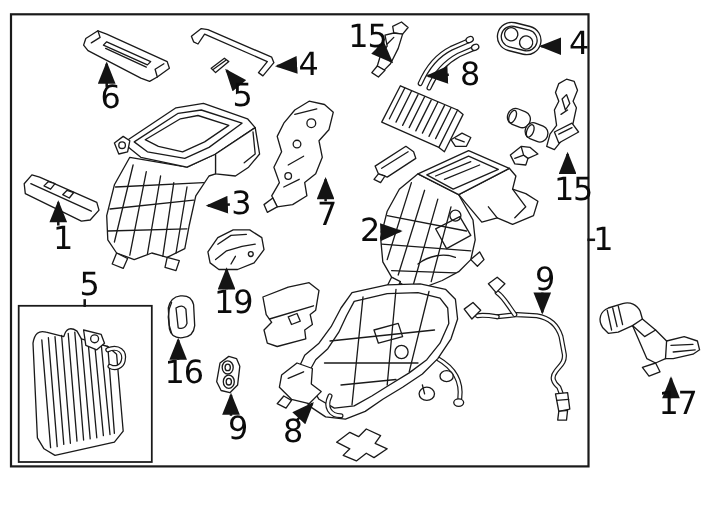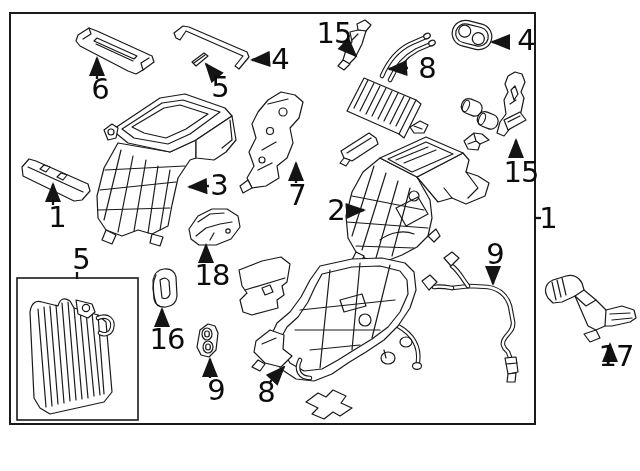--- a/index.html
+++ b/index.html
@@ -271,16 +271,16 @@
 <div class="callout" style="left:266px;top:392px">8</div>
 <div class="callout" style="left:495px;top:254px">9</div>
 <div class="callout" style="left:81px;top:259px">5</div>
 <div class="callout" style="left:216px;top:390px">9</div>
 <div class="callout" style="left:167px;top:339px">16</div>
 <div class="callout" style="left:57px;top:217px">1</div>
 <div class="callout" style="left:427px;top:68px">8</div>
 <div class="callout" style="left:334px;top:33px">15</div>
 <div class="callout" style="left:521px;top:172px">15</div>
 <div class="callout" style="left:526px;top:40px">4</div>
-<div class="callout" style="left:616px;top:356px">17</div>
-<div class="callout" style="left:212px;top:275px">18</div>
+<div class="callout" style="left:616px;top:367px">17</div>
+<div class="callout" style="left:212px;top:275px">19</div>
 
 </div>
 
 </body></html>

